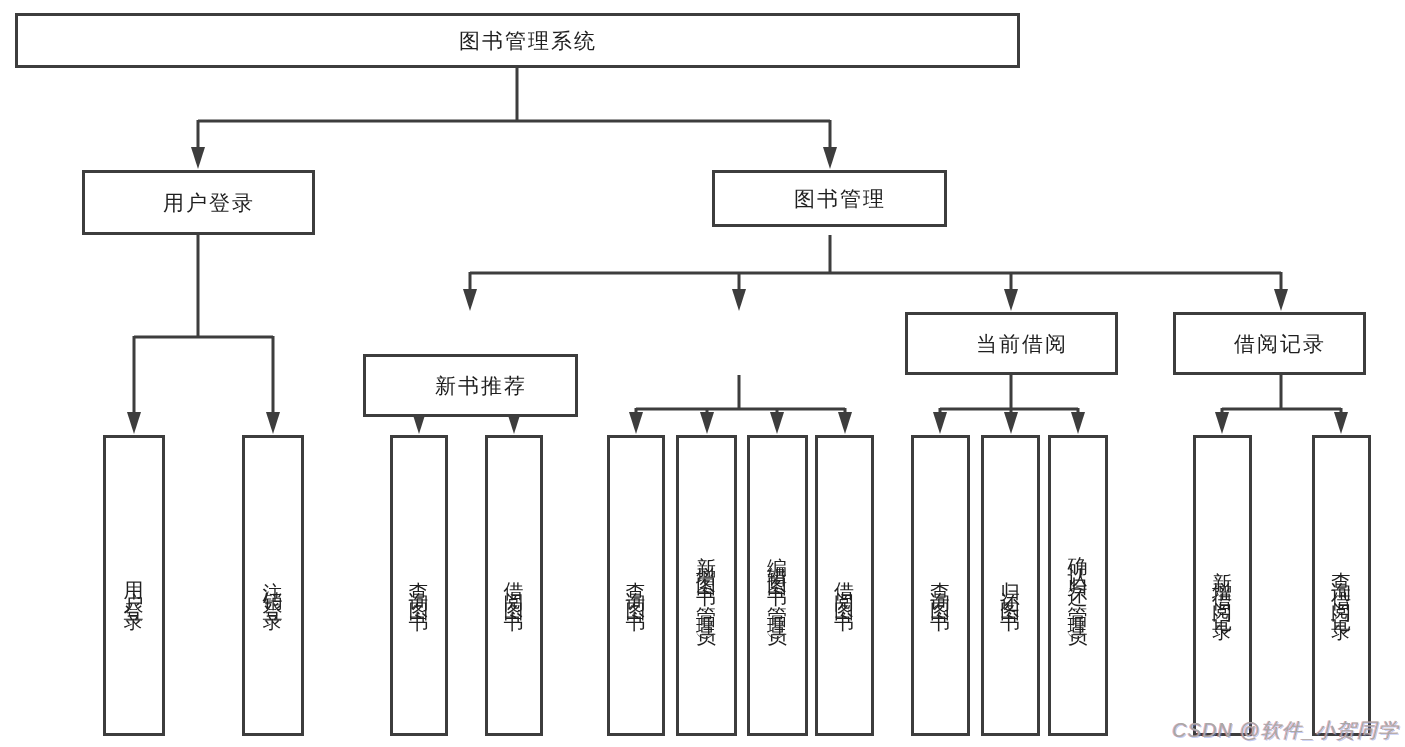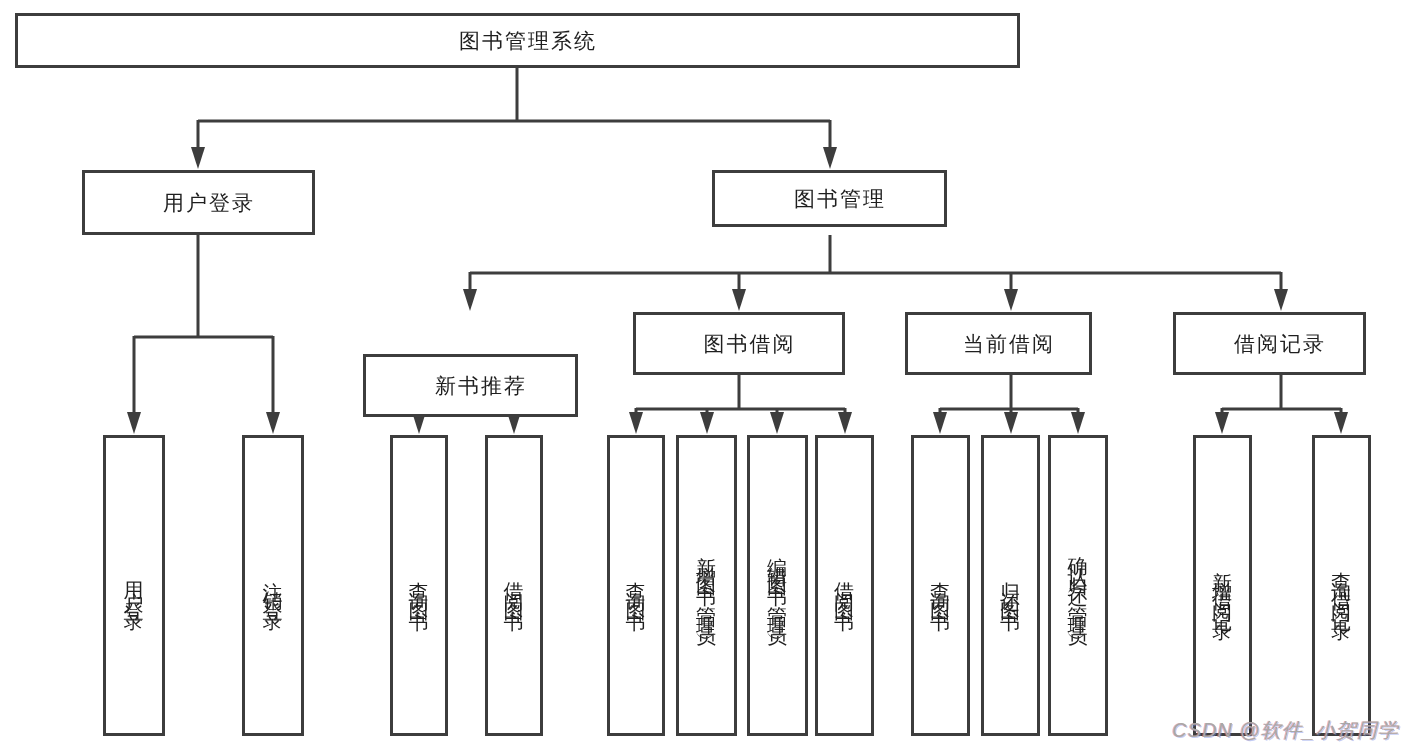--- a/index.html
+++ b/index.html
@@ -92,22 +92,21 @@
     <path d="M1215 412 h14 L1222 434 Z" fill="#3d3d3d" stroke="none"></path>
     <path d="M1334 412 h14 L1341 434 Z" fill="#3d3d3d" stroke="none"></path>
   </svg>
 
   <div class="box" style="left:15px; top:13px; width:1005px; height:55px;">图书管理系统</div>
 
   <div class="box" style="left:82px; top:170px; width:233px; height:65px;">用户登录</div>
   <div class="box" style="left:712px; top:170px; width:235px; height:57px;">图书管理</div>
 
   <div class="box" style="left:363px; top:312px; width:215px; height:63px;margin-top:42px;">新书推荐</div>
-  <div class="box" style="left:633px; top:312px; width:212px; height:63px;">图书借阅</div>
-  <div class="box" style="left:905px; top:312px; width:187px; height:63px;">当前借阅</div>
+  <div class="box" style="left:905px; top:312px; width:213px; height:63px;">当前借阅</div>
   <div class="box" style="left:1173px; top:312px; width:193px; height:63px;">借阅记录</div>
 
   <div class="vbox" style="left:103px; top:435px; width:62px; height:301px;">用户登录</div>
   <div class="vbox" style="left:242px; top:435px; width:62px; height:301px;">注销登录</div>
 
   <div class="vbox" style="left:390px; top:435px; width:58px; height:301px;">查询图书</div>
   <div class="vbox" style="left:485px; top:435px; width:58px; height:301px;">借阅图书</div>
 
   <div class="vbox" style="left:607px; top:435px; width:58px; height:301px;">查询图书</div>
   <div class="vbox" style="left:676px; top:435px; width:61px; height:301px;">新增图书（管理员）</div>

